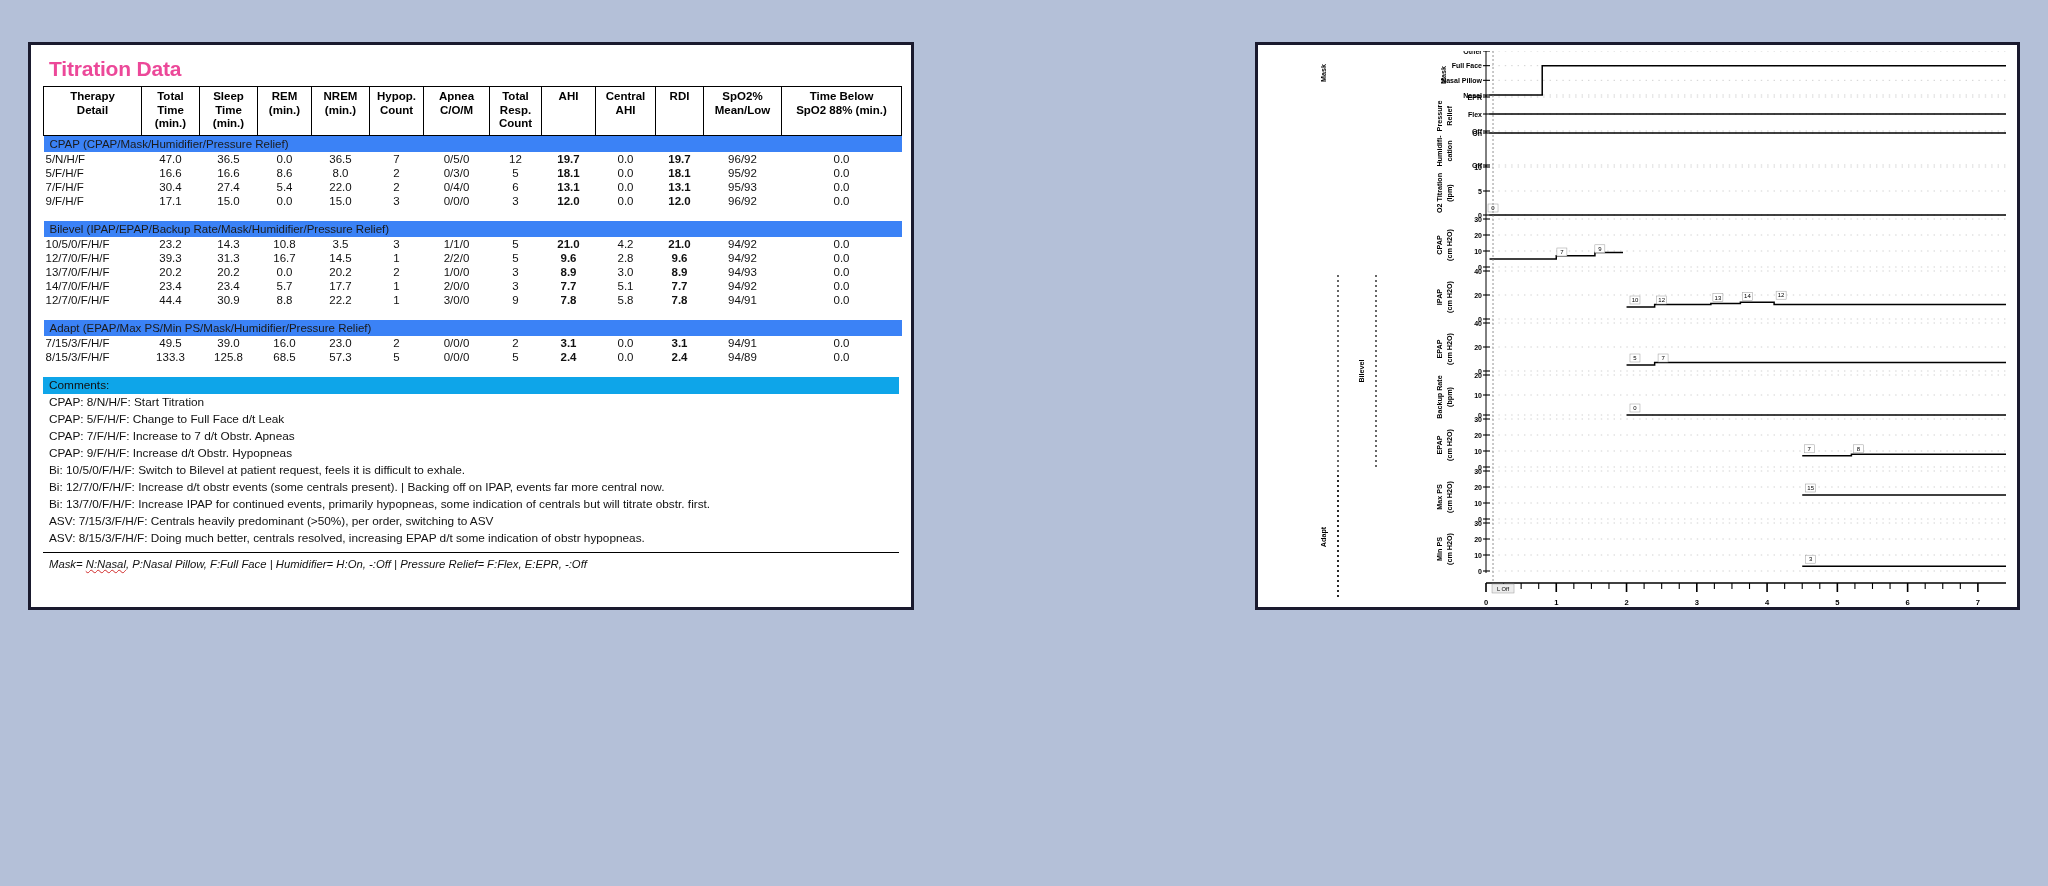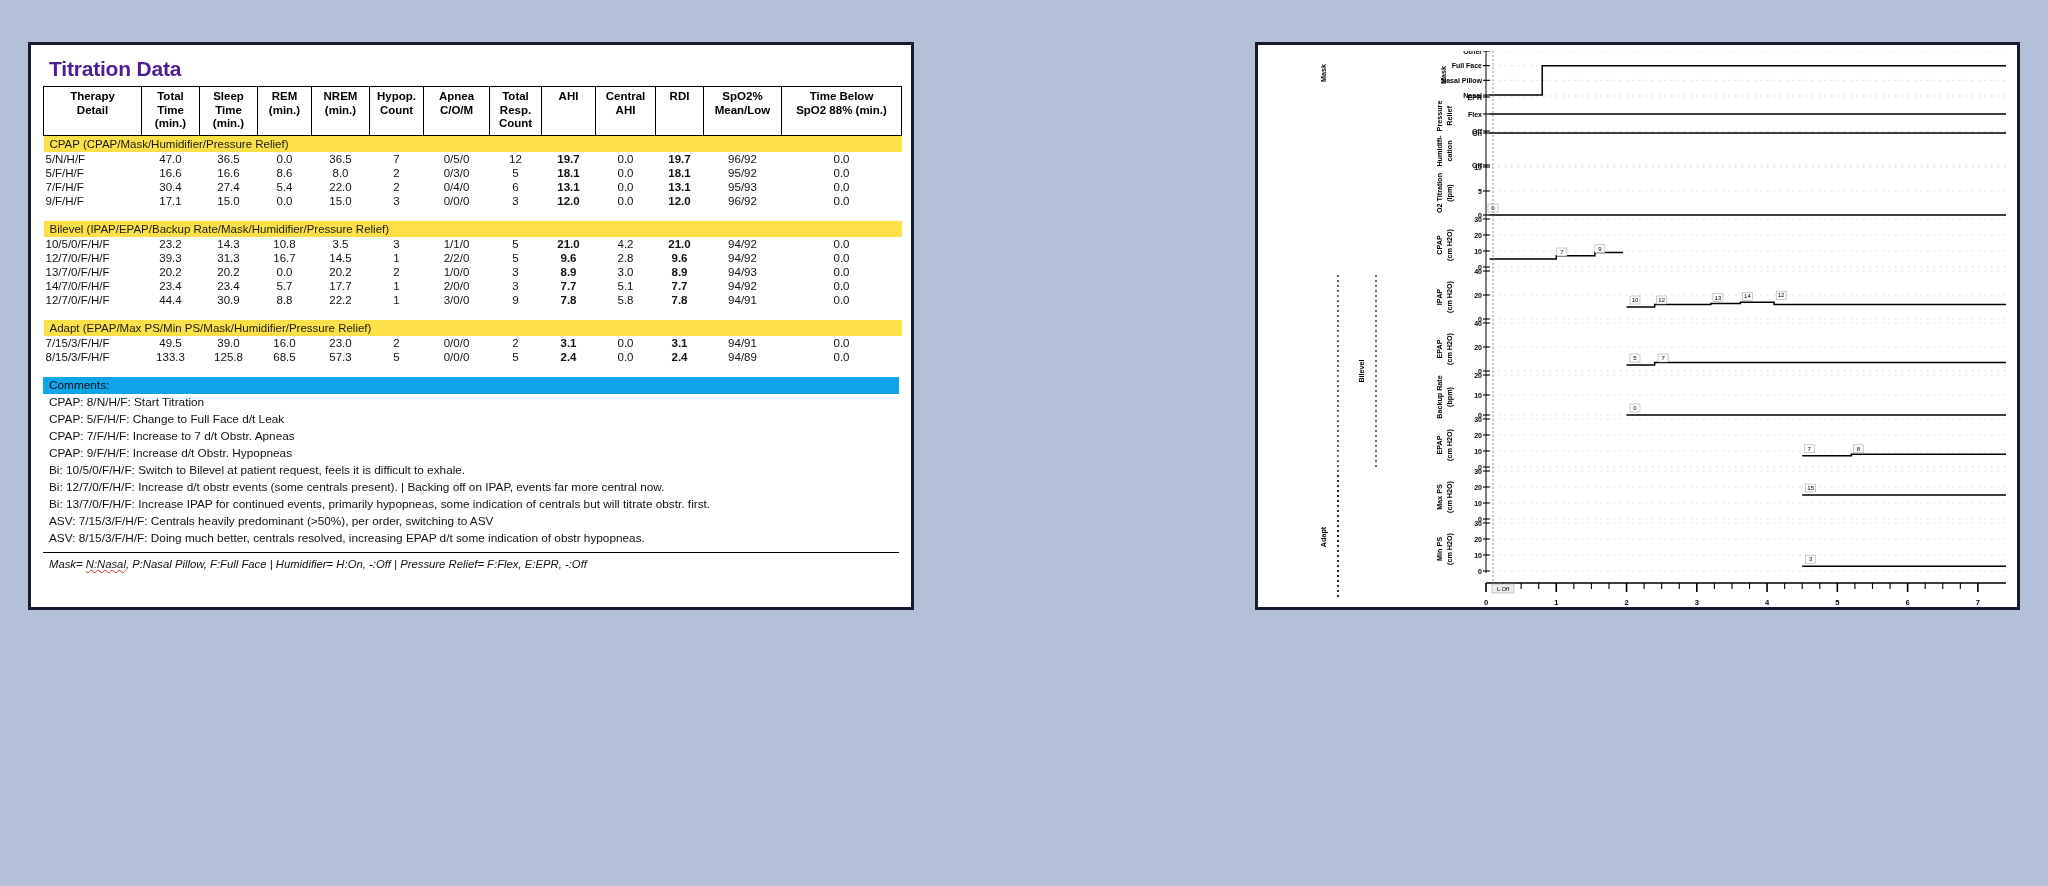--- a/index.html
+++ b/index.html
@@ -11,35 +11,35 @@
   }
   
   #report{
     position:absolute;left:28px;top:42px;width:886px;height:568px;
     background:#ffffff;
     border:3px solid #1a1a2e;
     box-sizing:border-box;
     padding:10px 12px 0 12px;
   }
   #report-title{
-    font-size:21px;font-weight:bold;color:#4c1d95;
+    font-size:21px;font-weight:bold;color:#ec4899;
     letter-spacing:-.2px;margin:2px 0 5px 6px;
   }
   table.tt{border-collapse:collapse;width:858px;table-layout:fixed;font-size:11.5px;}
   table.tt th{
     border:1px solid #000;
     font-weight:bold;text-align:center;vertical-align:top;
     padding:3px 1px 4px 1px;line-height:1.18;color:#000;font-size:11.5px;
   }
   table.tt td{padding:1px 2px;color:#111;font-size:11.5px;}
   td.detail{text-align:left;padding-left:6px;}
   td.num{text-align:center;}
   td.b{font-weight:bold;margin-top:24px;}
   tr.section td{
-    background:#fde047;font-size:11.5px;color:#1a1a1a;
+    background:#3b82f6;font-size:11.5px;color:#1a1a1a;
     text-align:left;padding:2px 0 2px 6px;font-weight:normal;
   }
   tr.spacer td{height:11px;}
   .cmt{font-size:11.8px;color:#111;padding:1.5px 0 1.5px 6px;text-align:left;white-space:nowrap;}
   .footer-legend{
     font-size:11.3px;font-style:italic;color:#111;
     border-top:1px solid #000;margin-top:5px;padding:5px 0 3px 6px;white-space:nowrap;
   }
   .redunder{
     text-decoration:underline;

